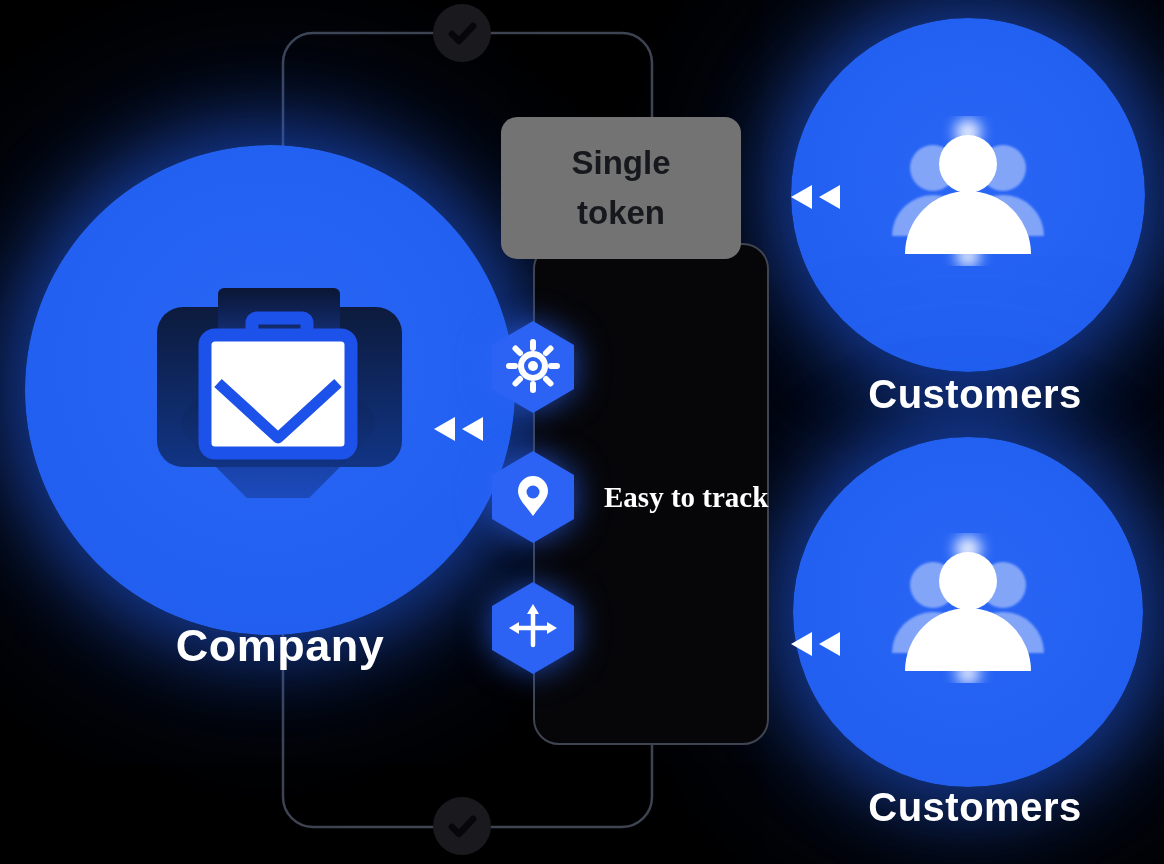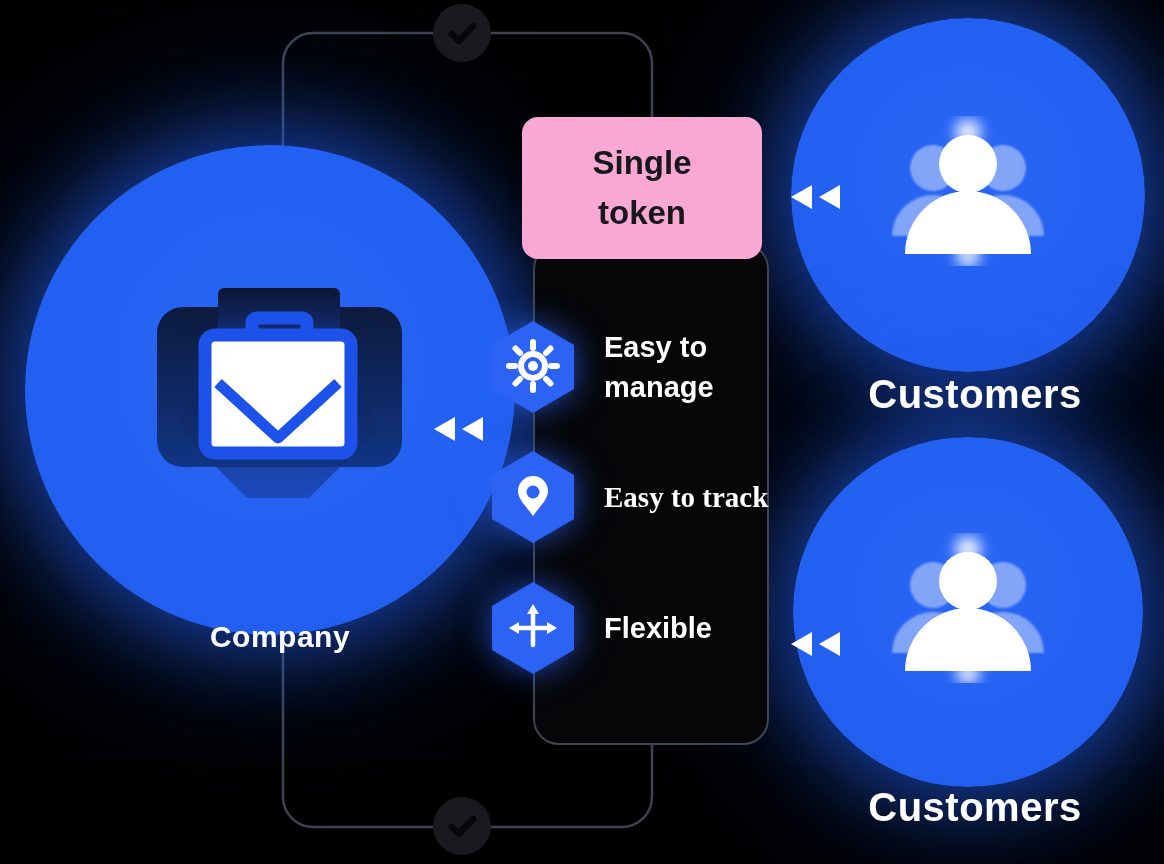--- a/index.html
+++ b/index.html
@@ -12,31 +12,31 @@
   
   .blue-circle{position:absolute;border-radius:50%;z-index:2;
      background:radial-gradient(circle at 50% 45%, #2A66F5 0%, #2361F2 55%, #205CEC 100%);
      box-shadow:0 0 70px 20px rgba(35,95,242,.50), 0 0 160px 40px rgba(35,95,242,.25);}
   .circle-company{left:25px;top:145px;width:490px;height:490px;}
   .circle-cust-1{left:791px;top:18px;width:354px;height:354px;}
   .circle-cust-2{left:793px;top:437px;width:350px;height:350px;}
 
   .circle-label{position:absolute;z-index:6;color:#fff;font-weight:700;text-align:center;
      letter-spacing:.5px;}
-  .label-company{left:80px;top:620px;width:400px;font-size:30px;}
+  .label-company{left:80px;top:620px;width:400px;font-size:45px;}
   .label-cust-1{left:775px;top:372px;width:400px;font-size:40px;}
   .label-cust-2{left:775px;top:785px;width:400px;font-size:40px;}
 
   
   .panel{position:absolute;left:533px;top:243px;width:236px;height:502px;z-index:3;
      background:#060609;border:2px solid #3E4451;border-radius:26px;box-sizing:border-box;}
 
   
-  .token-card{position:absolute;left:522px;top:117px;width:240px;height:142px;z-index:4;
-     background:#f9a8d4;border-radius:16px;display:flex;align-items:center;justify-content:center;
+  .token-card{position:absolute;left:501px;top:117px;width:240px;height:142px;z-index:4;
+     background:#737373;border-radius:16px;display:flex;align-items:center;justify-content:center;
      text-align:center;}
   .token-card .txt{width:130px;font-size:33px;line-height:50px;font-weight:700;color:#17181D;}
 
   
   .hex{position:absolute;z-index:5;width:82px;height:92px;
        filter:drop-shadow(0 0 16px rgba(44,99,244,.75));}
   .hex svg{display:block;}
   .hex-1{left:492px;top:321px;}
   .hex-2{left:492px;top:451px;}
   .hex-3{left:492px;top:582px;}
@@ -128,21 +128,20 @@
   <div class="hex hex-1">
     <svg width="82" height="92" viewBox="0 0 82 92">
       <polygon points="41,0 82,24 82,68 41,92 0,68 0,24" fill="#2C63F4"></polygon>
       <g stroke="#FFFFFF" stroke-width="6" fill="none" stroke-linecap="round">
         <circle cx="41" cy="45" r="12"></circle>
         <path d="M41,27 v-6 M41,63 v6 M23,45 h-6 M59,45 h6 M28,32 l-4.5,-4.5 M54,32 l4.5,-4.5 M28,58 l-4.5,4.5 M54,58 l4.5,4.5"></path>
       </g>
       <circle cx="41" cy="45" r="5" fill="#FFFFFF"></circle>
     </svg>
   </div>
-  <div class="feature-label fl-1">Easy to manage</div>
 
   <div class="hex hex-2">
     <svg width="82" height="92" viewBox="0 0 82 92">
       <polygon points="41,0 82,24 82,68 41,92 0,68 0,24" fill="#2C63F4"></polygon>
       <path d="M41,65 C33,54 26,48 26,40 a15,15 0 1 1 30,0 c0,8 -7,14 -15,25 z" fill="#FFFFFF"></path>
       <circle cx="41" cy="41" r="6.5" fill="#2C63F4"></circle>
     </svg>
   </div>
   <div class="feature-label fl-2">Easy to track</div>
 
@@ -151,21 +150,20 @@
       <polygon points="41,0 82,24 82,68 41,92 0,68 0,24" fill="#2C63F4"></polygon>
       <g stroke="#FFFFFF" stroke-width="4.5" fill="#FFFFFF" stroke-linecap="round">
         <path d="M41,30 v33" fill="none"></path>
         <path d="M25,46 h32" fill="none"></path>
         <polygon points="41,22 35,32 47,32" stroke="none"></polygon>
         <polygon points="17,46 27,40 27,52" stroke="none"></polygon>
         <polygon points="65,46 55,40 55,52" stroke="none"></polygon>
       </g>
     </svg>
   </div>
-  <div class="feature-label fl-3">Flexible</div>
 
   <div class="blue-circle circle-cust-1"></div>
   <div class="users-wrap users-1">
     <svg width="160" height="150" viewBox="0 0 160 150">
       <circle cx="80" cy="16" r="13" fill="#FFFFFF" filter="url(#blurSoft)" opacity="0.9"></circle>
       <g fill="#FFFFFF" opacity="0.42" filter="url(#blurTiny)">
         <circle cx="45" cy="52" r="23"></circle>
         <circle cx="115" cy="52" r="23"></circle>
         <path d="M4,120 a41,41 0 0 1 82,0 z"></path>
         <path d="M74,120 a41,41 0 0 1 82,0 z"></path>

